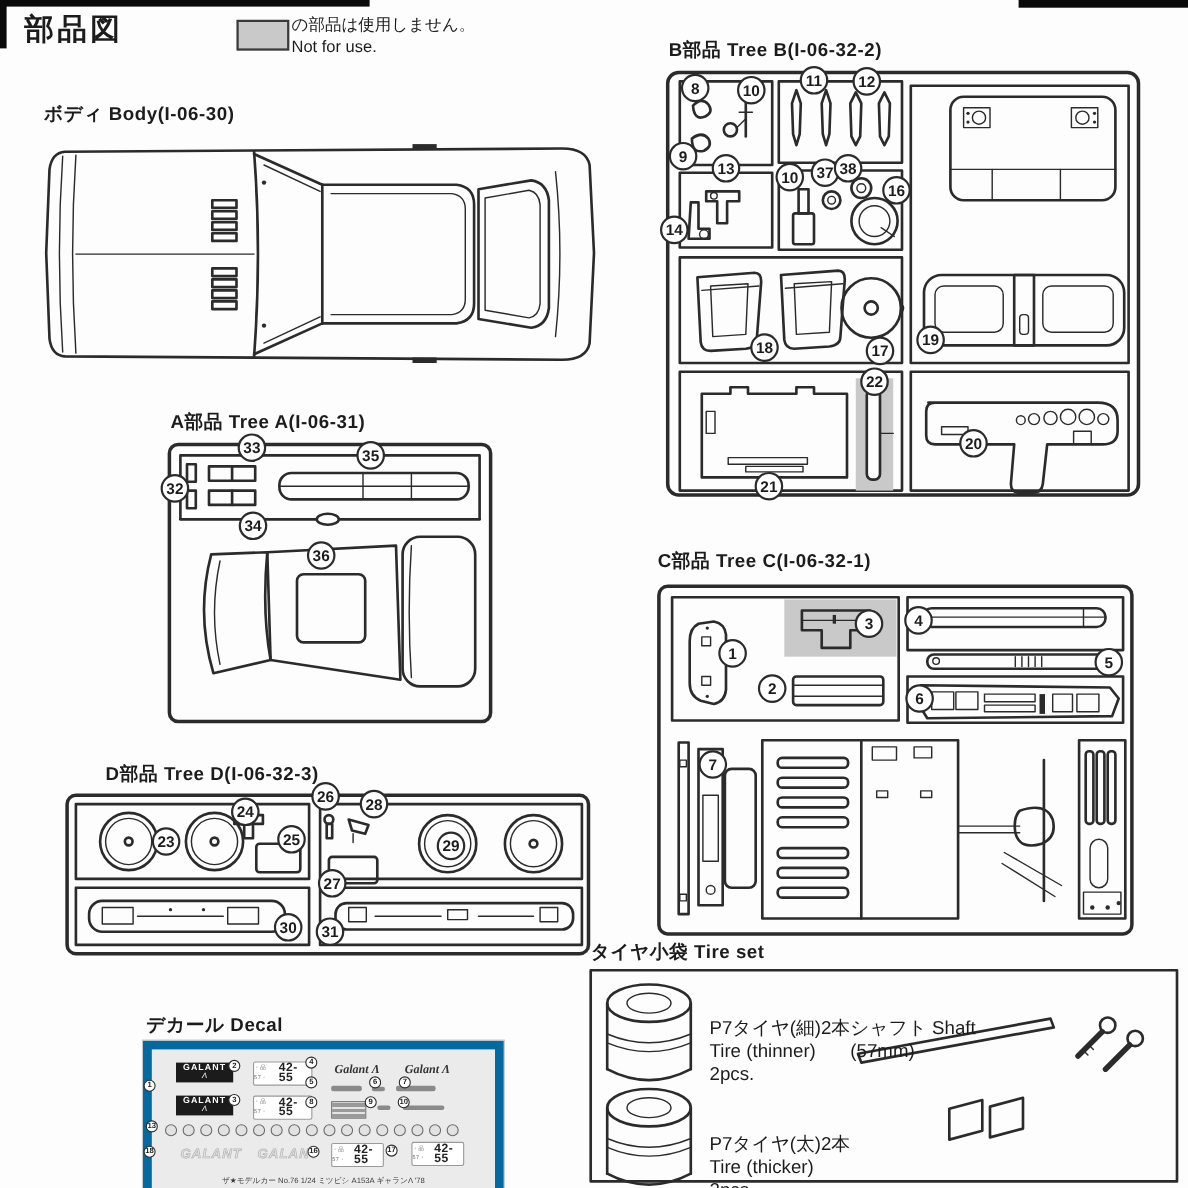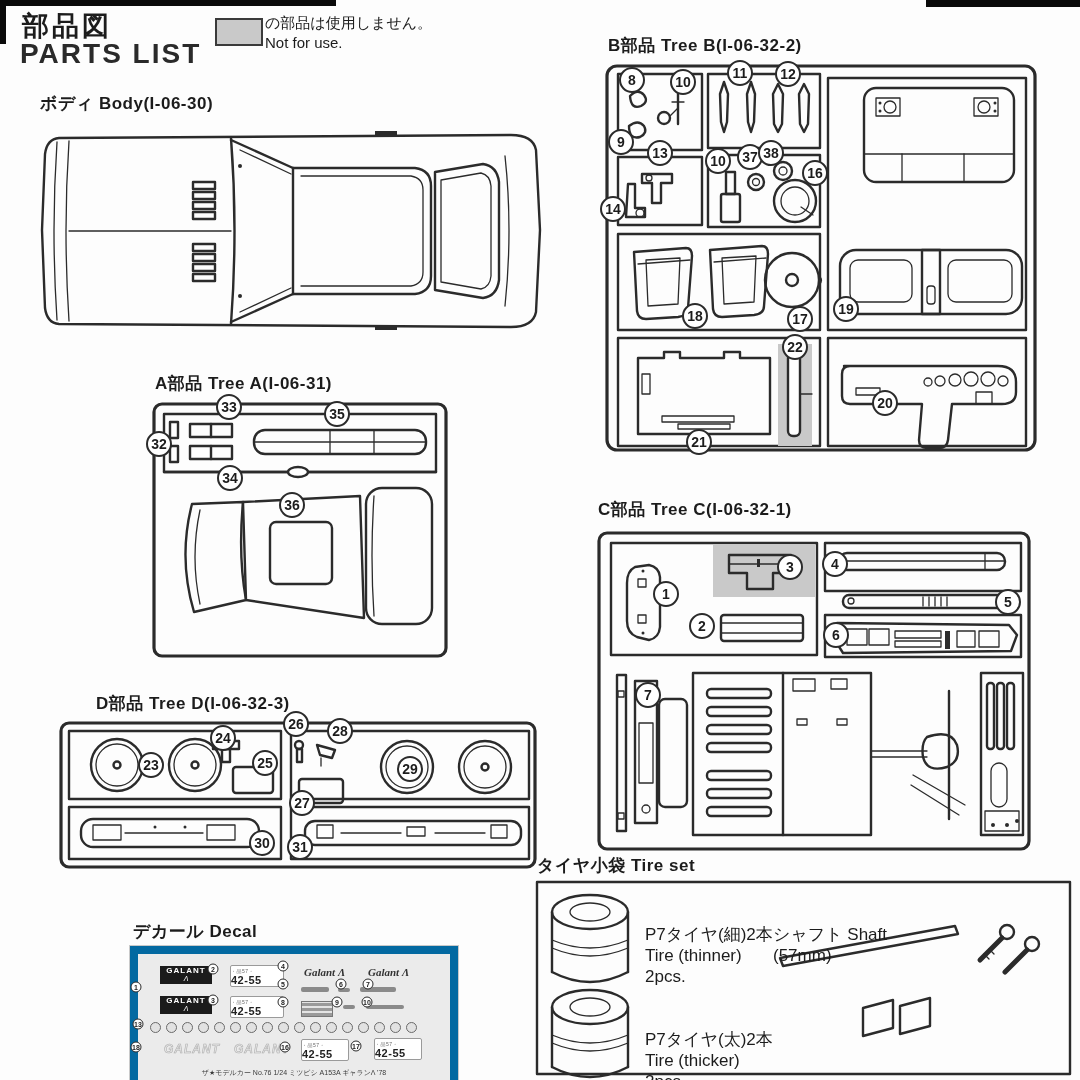--- a/index.html
+++ b/index.html
@@ -27,21 +27,21 @@
     background:#fff;display:flex;align-items:center;justify-content:center;
     font-weight:600;color:#1c1c1c;box-sizing:border-box;z-index:5;}
   .tire-text{font-size:17px;line-height:21px;white-space:nowrap;margin-top:36px;}
   .tire-text div{white-space:nowrap;}
   .decal-sheet{width:312px;height:130px;background:#ebebeb;border:8px solid #0369a1;outline:1px solid #c9c9c9;}
   .d-badge-black{position:absolute;width:52px;height:18px;background:#1b1b1b;color:#fff;
     display:flex;flex-direction:column;align-items:center;justify-content:center;line-height:8px;}
   .d-badge-black .g{font-size:8px;font-weight:bold;letter-spacing:1px;}
   .d-badge-black .l{font-size:7px;font-style:italic;}
   .d-plate{position:absolute;background:#fff;border:1px solid #9a9a9a;border-radius:2px;
-    display:flex;flex-direction:column;align-items:flex-start;justify-content:center;line-height:9px;}
+    display:flex;flex-direction:row;align-items:center;justify-content:center;line-height:9px;}
   .d-plate .pt{font-size:5px;color:#666;letter-spacing:.5px;}
   .d-plate .pn{font-size:11px;font-weight:bold;color:#222;letter-spacing:.5px;}
   .d-script{position:absolute;font-family:"Liberation Serif","DejaVu Serif",serif;
     font-style:italic;font-weight:bold;font-size:11px;color:#333;white-space:nowrap;}
   .d-dash{position:absolute;background:#8a8a8a;border-radius:2px;}
   .d-se{position:absolute;background:repeating-linear-gradient(0deg,#9a9a9a 0 3px,#e4e4e4 3px 5px);border:1px solid #777;}
   .d-outline{position:absolute;font-size:12px;font-weight:bold;font-style:italic;color:#e6e6e6;
     -webkit-text-stroke:.6px #b0b0b0;letter-spacing:1px;white-space:nowrap;}
   .d-caption{position:absolute;left:0;right:0;text-align:center;font-size:7px;color:#3a3a3a;white-space:nowrap;}
   .mini-circle{position:absolute;border:1px solid #6a6a6a;border-radius:50%;background:#e2e2e2;z-index:4;}
@@ -49,21 +49,20 @@
 </head>
 <body>
 
 <div id="canvas">
 
   <div class="abs scan" style="left:0;top:0;width:336px;height:6px;"></div>
   <div class="abs scan" style="left:0;top:0;width:6px;height:44px;"></div>
   <div class="abs scan" style="left:926px;top:0;width:154px;height:7px;"></div>
 
   <div class="abs title-jp" style="left:22px;top:8px;">部品図</div>
-  <div class="abs title-en" style="left:20px;top:38px;">PARTS LIST</div>
   <div class="abs legend-swatch" style="left:215px;top:18px;"></div>
   <div class="abs legend-text" style="left:265px;top:13px;">の部品は使用しません。</div>
   <div class="abs legend-text" style="left:265px;top:33px;">Not for use.</div>
 
   <div class="abs sec-label" style="left:40px;top:92px;">ボディ Body(I-06-30)</div>
   <div class="abs sec-label" style="left:608px;top:34px;">B部品 Tree B(I-06-32-2)</div>
   <div class="abs sec-label" style="left:155px;top:372px;">A部品 Tree A(I-06-31)</div>
   <div class="abs sec-label" style="left:598px;top:498px;">C部品 Tree C(I-06-32-1)</div>
   <div class="abs sec-label" style="left:68px;top:692px;margin-left:28px;">D部品 Tree D(I-06-32-3)</div>
   <div class="abs sec-label" style="left:537px;top:854px;">タイヤ小袋 Tire set</div>

